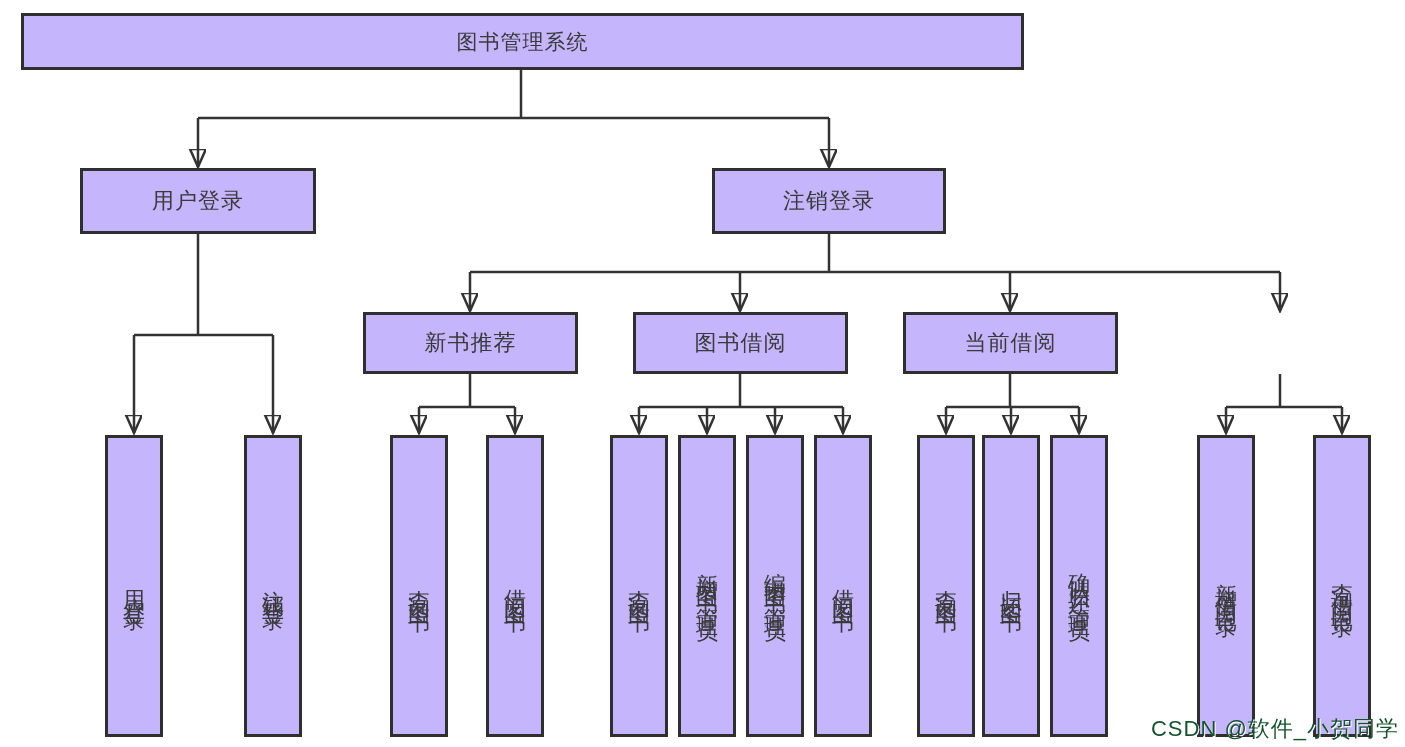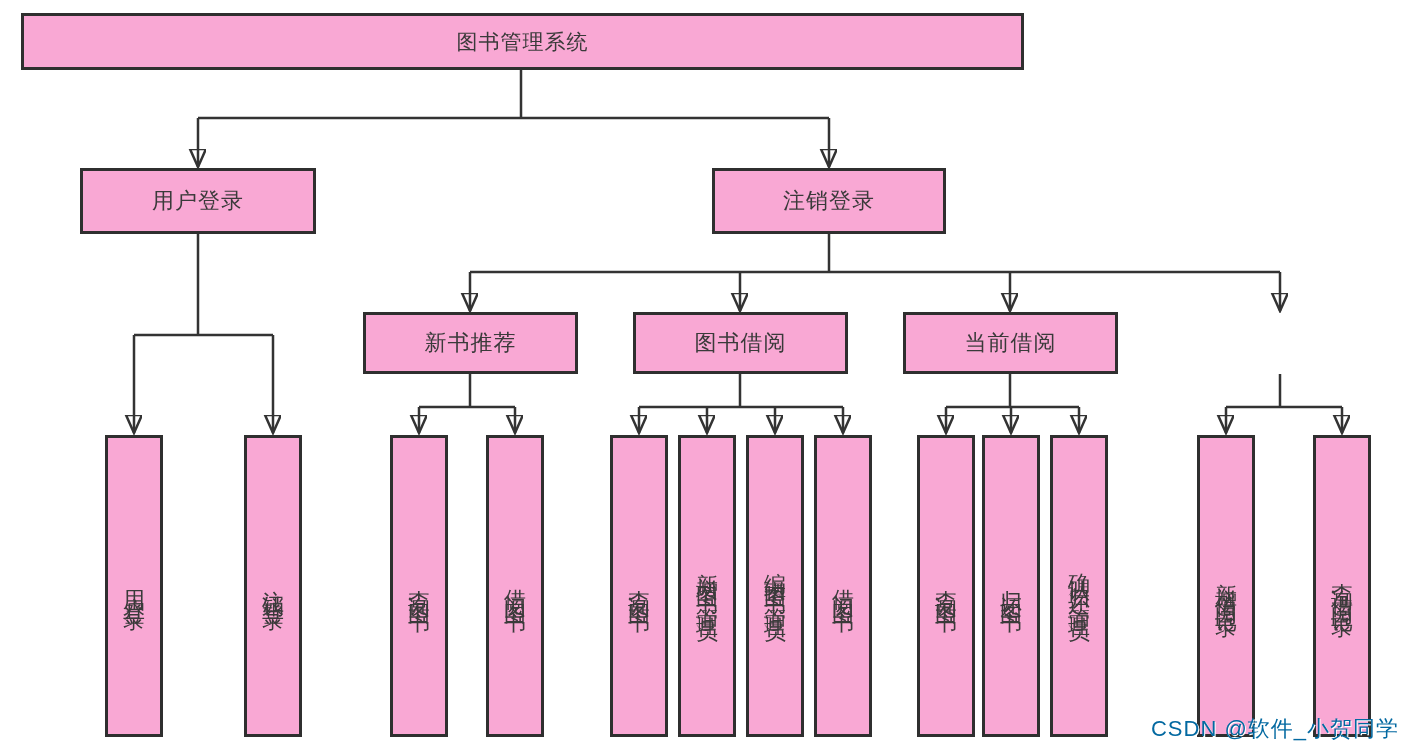--- a/index.html
+++ b/index.html
@@ -16,21 +16,21 @@
     left: 0; top: 0;
     width: 1405px; height: 747px;
   }
   .connectors path, .connectors line {
     stroke: #333333;
     stroke-width: 2.5;
     fill: none;
   }
   .box {
     position: absolute;
-    background: #f9a8d4;
+    background: #c4b5fd;
     border: 3px solid #2f2f2f;
     box-sizing: border-box;
     display: flex;
     align-items: center;
     justify-content: center;
   }
   .hlabel {
     color: #3a3a3a;
     font-size: 22px;
     letter-spacing: 1px;
@@ -44,21 +44,21 @@
     font-size: 22px;
     letter-spacing: 7px;
     line-height: 1;
     white-space: nowrap;
   }
   .watermark {
     position: absolute;
     right: 6px;
     top: 714px;
     font-size: 22px;
-    color: #0369a1;
+    color: #14532d;
     text-shadow: 1px 1px 0 #ffffff;
     letter-spacing: 1px;
     white-space: nowrap;
   }
 </style>
 </head>
 <body>
 
 <div class="canvas">
 

